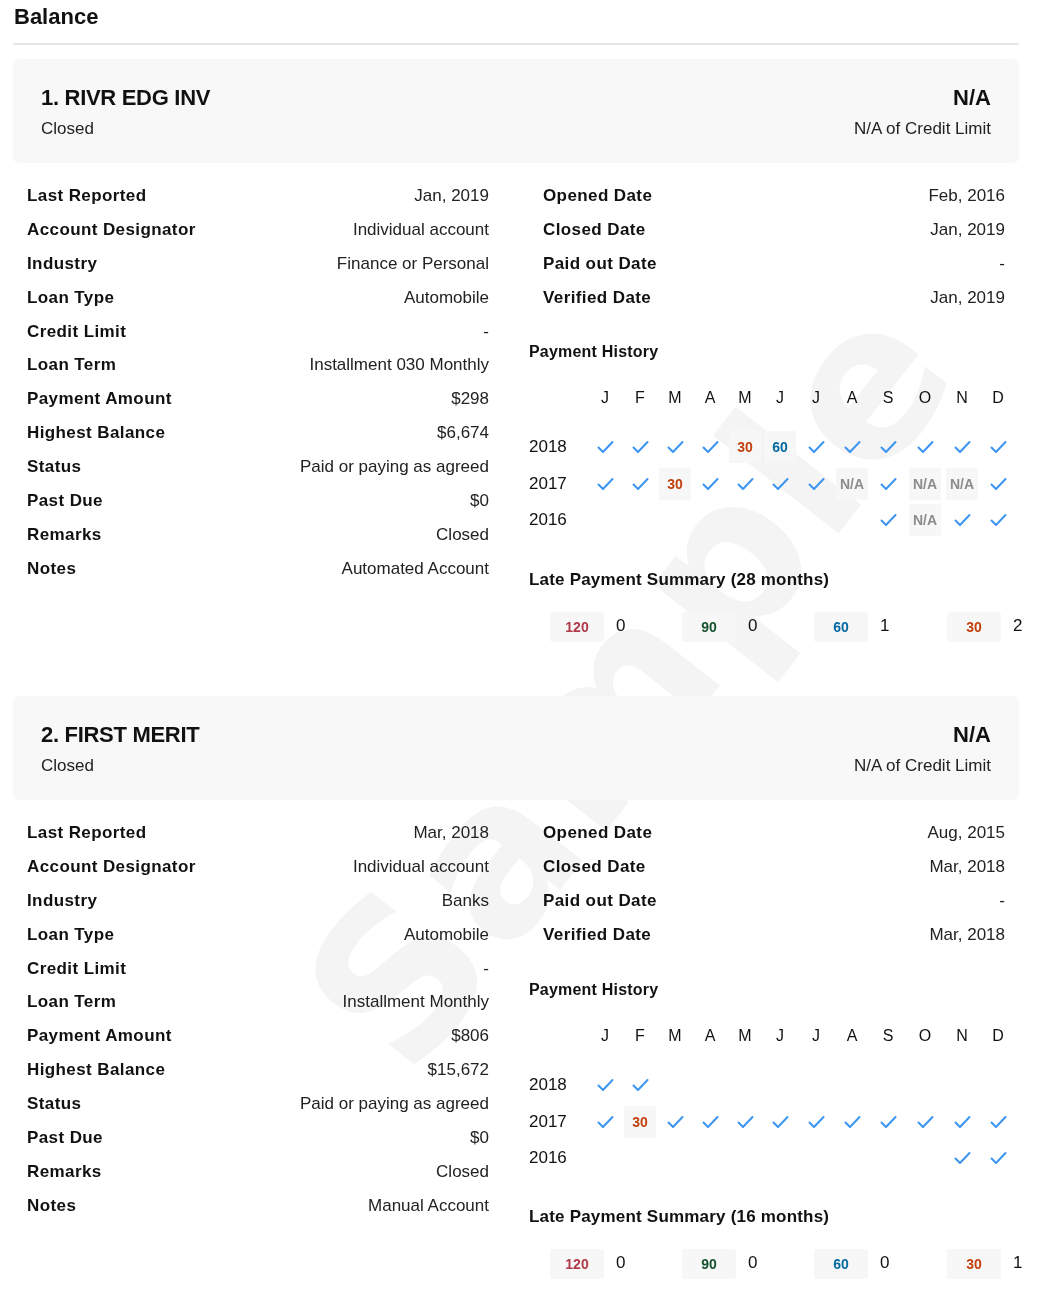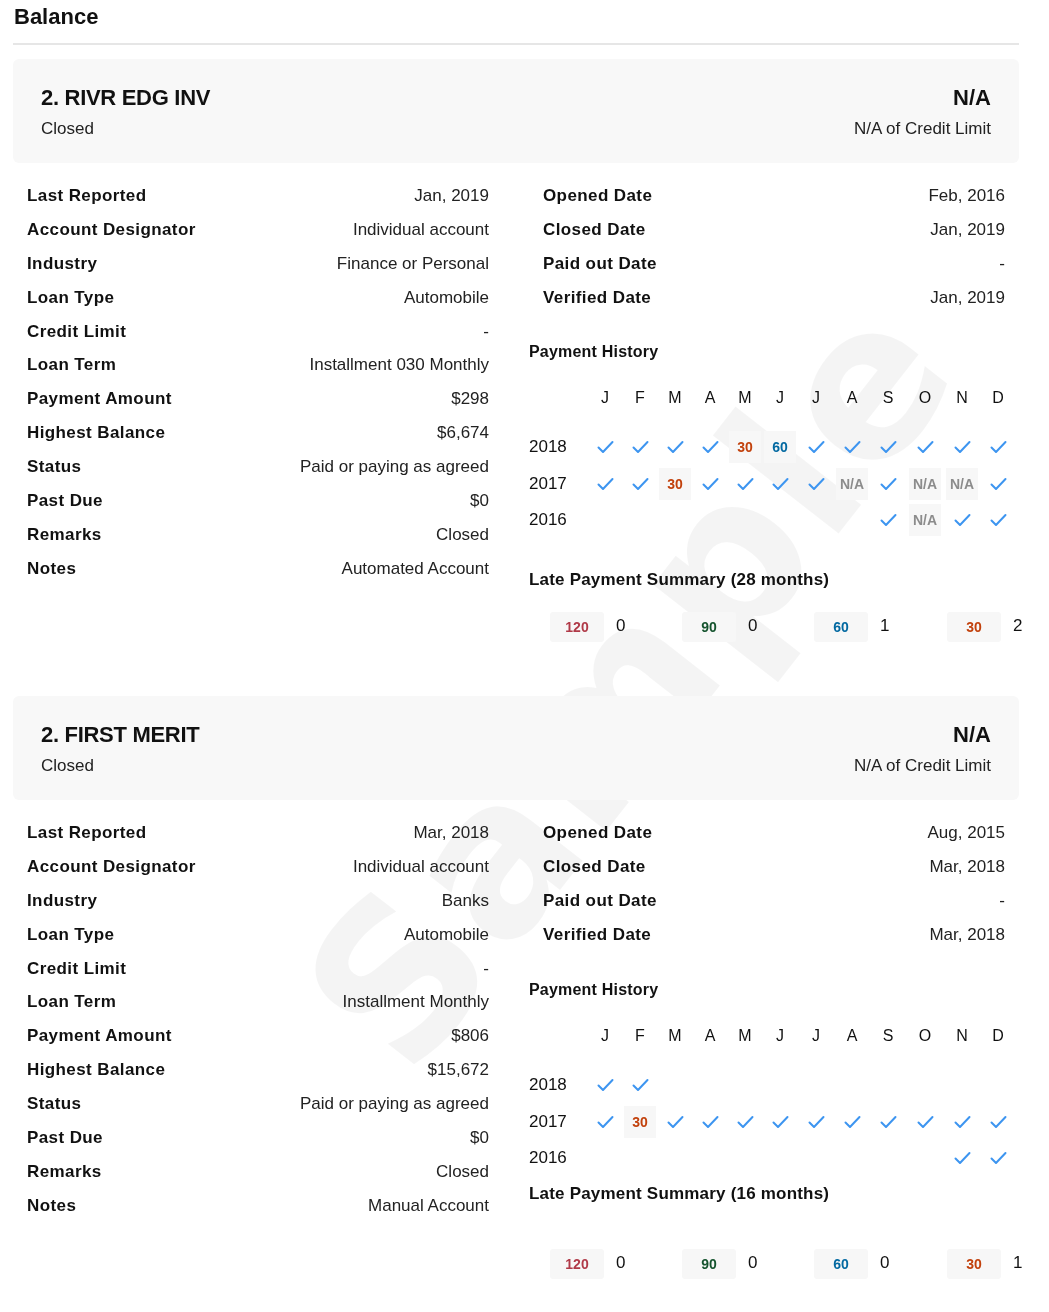--- a/index.html
+++ b/index.html
@@ -49,21 +49,21 @@
 </head>
 <body>
 
 <div class="page-title">Balance</div>
 <div class="title-rule"></div>
 
 <div class="watermark">Sample</div>
 
 <section class="trade" id="trade-0" style="top:59px; height:600px;">
   <div class="trade-header">
-    <div class="trade-name">2. RIVR EDG INV</div>
+    <div class="trade-name">1. RIVR EDG INV</div>
     <div class="trade-status">Closed</div>
     <div class="trade-balance">N/A</div>
     <div class="trade-limit">N/A of Credit Limit</div>
   </div>
   <div class="left-details">
       <div class="detail-row">
         <span class="detail-label">Last Reported</span>
         <span class="detail-value">Jan, 2019</span>
       </div>
       <div class="detail-row">
@@ -458,21 +458,21 @@
             <path d="M1.5 7.5 L6 12 L15.5 2" fill="none" stroke="#3d95f0" stroke-width="2" stroke-linecap="round" stroke-linejoin="round"></path>
           </svg>
         </span>
         <span class="ph-cell ok" style="left: 453px;">
           <svg viewBox="0 0 17 14">
             <path d="M1.5 7.5 L6 12 L15.5 2" fill="none" stroke="#3d95f0" stroke-width="2" stroke-linecap="round" stroke-linejoin="round"></path>
           </svg>
         </span>
       </div>
     </div>
-  <div class="lps-title" style="top:488px;text-align:center;">Late Payment Summary (16 months)</div>
+  <div class="lps-title" style="top:511px;text-align:center;">Late Payment Summary (16 months)</div>
   <div class="lps-row" style="top:553px;">
       <div class="lps-item" style="left: 0px;">
         <span class="lps-badge c120">120</span>
         <span class="lps-count">0</span>
       </div>
       <div class="lps-item" style="left: 132px;">
         <span class="lps-badge c90">90</span>
         <span class="lps-count">0</span>
       </div>
       <div class="lps-item" style="left: 264px;">

